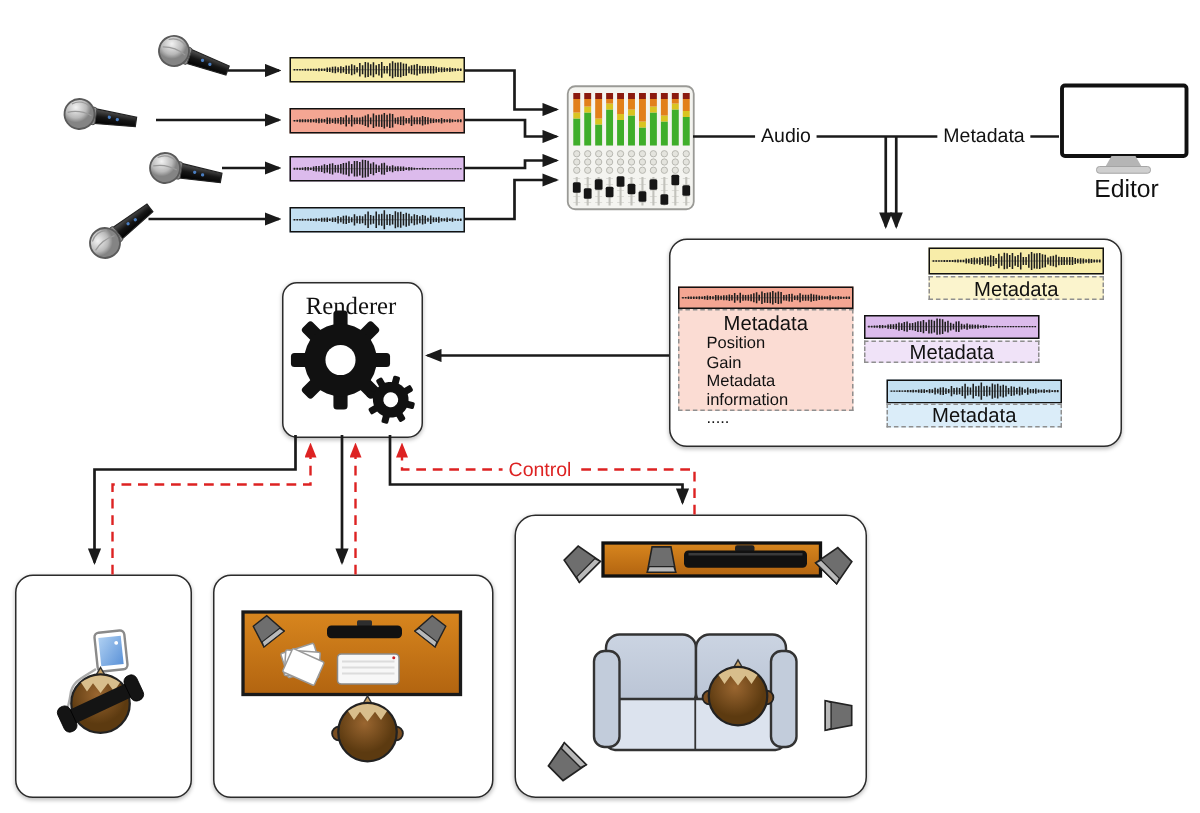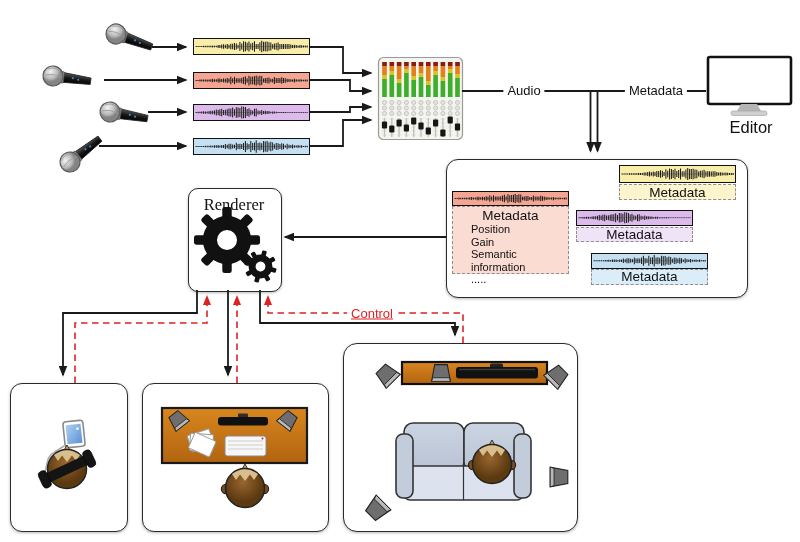--- a/index.html
+++ b/index.html
@@ -75,21 +75,21 @@
     <div class="strip" style="left: 5px; top: 31px; width: 117px; height: 15px; background: rgb(244, 166, 147);">
         <svg class="wave" viewBox="0 0 100 20" preserveAspectRatio="none">
           <line x1="1" y1="10" x2="99" y2="10" stroke="#444" stroke-width="0.35"></line>
           <path d="M2.0 9.3V10.7M3.6 9.2V10.8M5.2 8.6V11.4M6.7 8.7V11.3M8.3 8.7V11.3M9.9 8.7V11.3M11.5 8.5V11.5M13.1 8.7V11.3M14.6 8.2V11.8M16.2 7.8V12.2M17.8 8.3V11.7M19.4 8.4V11.6M21.0 7.2V12.8M22.5 7.4V12.6M24.1 8.0V12.0M25.7 7.4V12.6M27.3 7.5V12.5M28.9 6.7V13.3M30.4 7.2V12.8M32.0 5.0V15.0M33.6 7.1V12.9M35.2 4.9V15.1M36.8 7.0V13.0M38.3 7.1V12.9M39.9 7.0V13.0M41.5 6.4V13.6M43.1 5.3V14.7M44.7 4.3V15.7M46.2 7.0V13.0M47.8 3.5V16.5M49.4 5.0V15.0M51.0 4.7V15.3M52.6 4.4V15.6M54.1 3.2V16.8M55.7 4.7V15.3M57.3 3.5V16.5M58.9 4.0V16.0M60.5 7.3V12.7M62.0 6.8V13.2M63.6 6.2V13.8M65.2 6.0V14.0M66.8 7.6V12.4M68.4 7.5V12.5M69.9 5.4V14.6M71.5 6.8V13.2M73.1 6.8V13.2M74.7 6.8V13.2M76.3 5.8V14.2M77.8 6.6V13.4M79.4 6.9V13.1M81.0 7.8V12.2M82.6 7.9V12.1M84.2 8.4V11.6M85.7 8.5V11.5M87.3 7.5V12.5M88.9 8.4V11.6M90.5 8.7V11.3M92.1 8.3V11.7M93.6 8.7V11.3M95.2 9.1V10.9M96.8 8.6V11.4M98.4 8.6V11.4" stroke="#1d1d1d" stroke-width="0.9" fill="none"></path>
         </svg>
       </div>
     <div class="dashbox multi" style="left: 5px; top: 46px; width: 117px; height: 68px; background: rgb(251, 220, 211);">
       <div class="dash-head">Metadata</div>
       <div class="dash-line">Position</div>
       <div class="dash-line">Gain</div>
-      <div class="dash-line">Semantic information</div>
+      <div class="dash-line">Metadata information</div>
       <div class="dash-line">.....</div>
     </div>
 
     <div class="strip" style="left: 129px; top: 50px; width: 117px; height: 15.5px; background: rgb(220, 187, 236);">
         <svg class="wave" viewBox="0 0 100 20" preserveAspectRatio="none">
           <line x1="1" y1="10" x2="99" y2="10" stroke="#444" stroke-width="0.35"></line>
           <path d="M2.0 9.2V10.8M3.6 9.1V10.9M5.2 9.0V11.0M6.7 8.8V11.2M8.3 8.4V11.6M9.9 8.5V11.5M11.5 8.8V11.2M13.1 8.0V12.0M14.6 7.6V12.4M16.2 7.6V12.4M17.8 7.2V12.8M19.4 5.9V14.1M21.0 6.7V13.3M22.5 5.5V14.5M24.1 5.0V15.0M25.7 6.7V13.3M27.3 6.4V13.6M28.9 5.7V14.3M30.4 4.8V15.2M32.0 4.7V15.3M33.6 3.4V16.6M35.2 5.8V14.2M36.8 3.1V16.9M38.3 3.2V16.8M39.9 4.1V15.9M41.5 1.9V18.1M43.1 2.3V17.7M44.7 2.8V17.2M46.2 5.3V14.7M47.8 4.2V15.8M49.4 6.2V13.8M51.0 7.2V12.8M52.6 5.0V15.0M54.1 4.7V15.3M55.7 7.2V12.8M57.3 7.8V12.2M58.9 6.8V13.2M60.5 7.9V12.1M62.0 7.8V12.2M63.6 8.1V11.9M65.2 8.0V12.0M66.8 8.9V11.1M68.4 8.5V11.5M69.9 8.7V11.3M71.5 9.1V10.9M73.1 9.3V10.7M74.7 9.4V10.6M76.3 9.2V10.8M77.8 9.4V10.6M79.4 9.4V10.6M81.0 9.5V10.5M82.6 9.5V10.5M84.2 9.5V10.5M85.7 9.5V10.5M87.3 9.5V10.5M88.9 9.5V10.5M90.5 9.5V10.5M92.1 9.5V10.5M93.6 9.5V10.5M95.2 9.5V10.5M96.8 9.5V10.5M98.4 9.5V10.5" stroke="#1d1d1d" stroke-width="0.9" fill="none"></path>
         </svg>
       </div>
     <div class="dashbox" style="left: 129px; top: 67px; width: 117px; height: 14.5px; background: rgb(240, 227, 248);">
@@ -451,14 +451,14 @@
           <use href="#ears"></use>
           <use href="#skull"></use>
         </g>
     </g>
   </svg>
 
   <div class="lbl" style="left:524px;top:90px;">Audio</div>
   <div class="lbl" style="left:656px;top:90px;">Metadata</div>
   <div class="lbl plain big" style="left:751px;top:127px;">Editor</div>
   <div class="lbl plain big" style="left:234px;top:204px;font-family:Liberation Serif, serif;">Renderer</div>
-  <div class="lbl red" style="left:372px;top:313px;text-decoration:underline;">Control</div>
+  <div class="lbl red" style="left:360px;top:313px;">Control</div>
 </div>
 
 </body></html>

